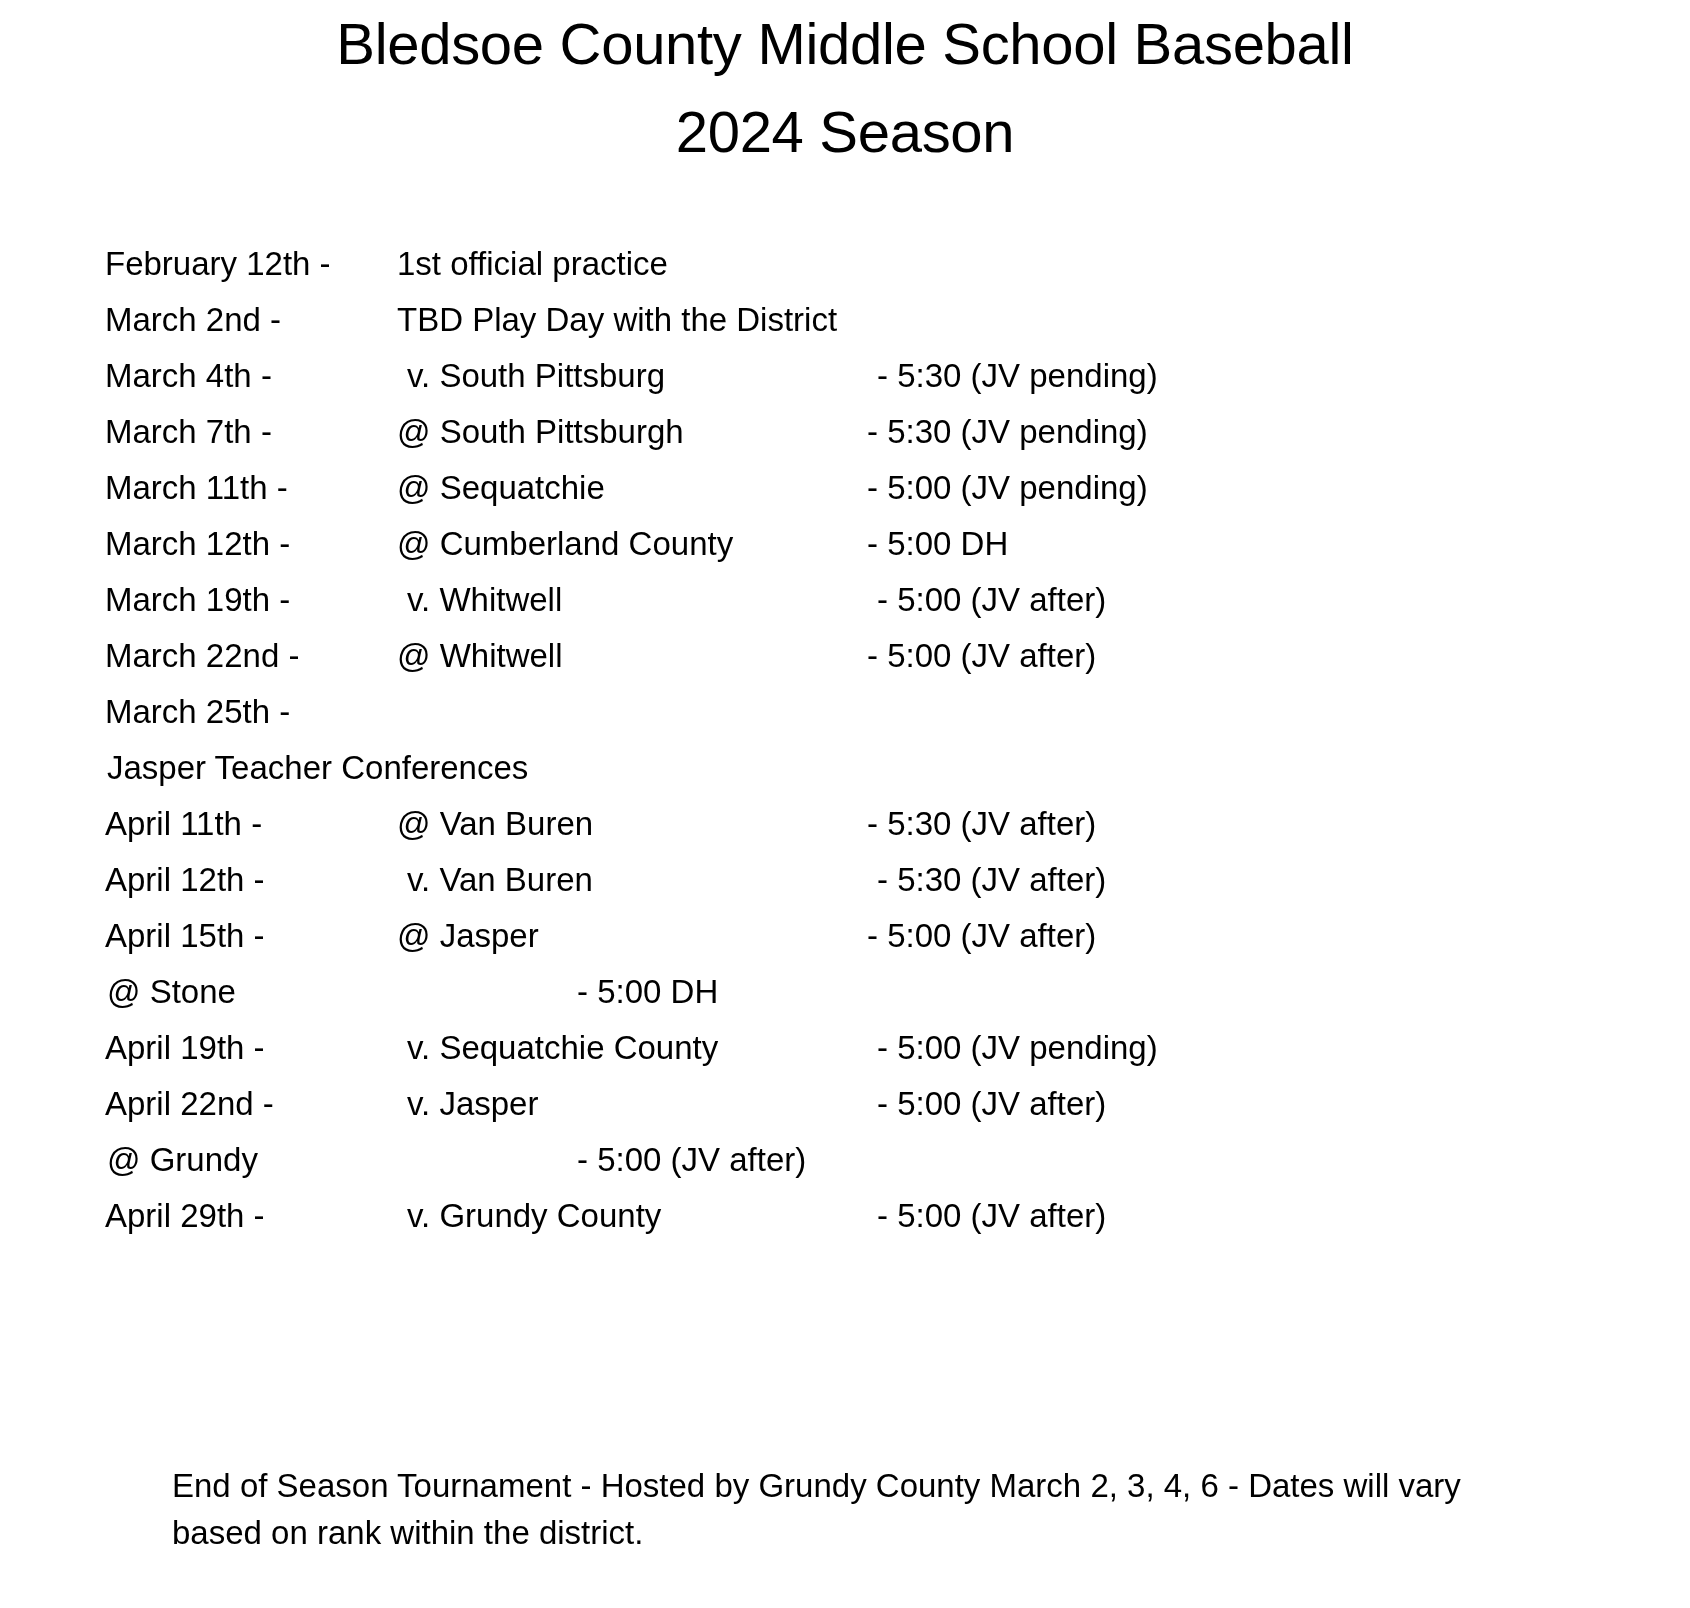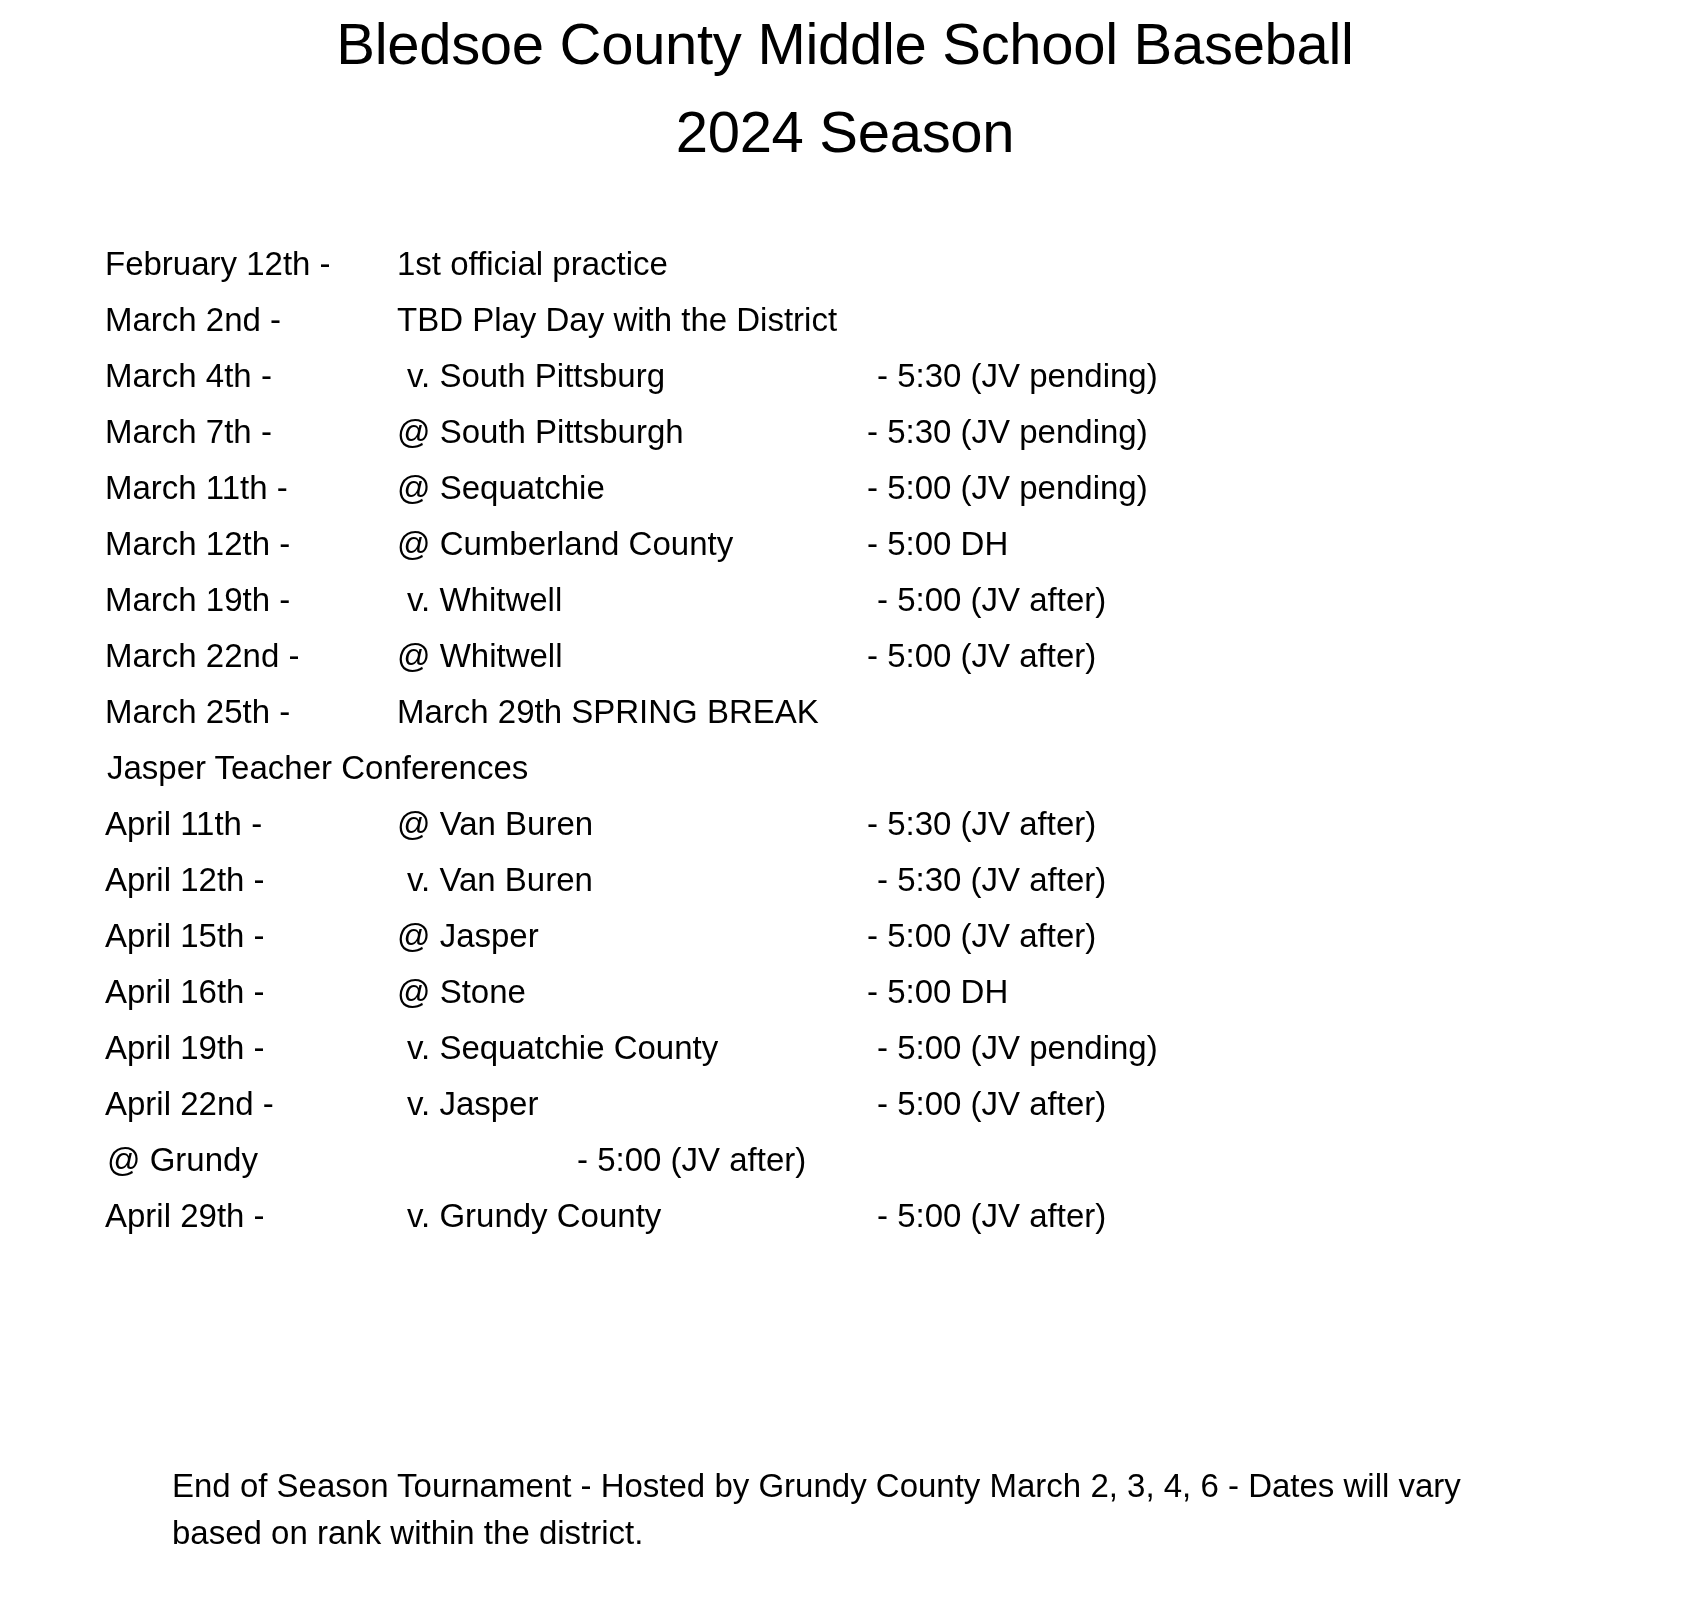--- a/index.html
+++ b/index.html
@@ -125,21 +125,20 @@
         <span class="col-event indent">v. Whitwell</span>
         <span class="col-time">- 5:00 (JV after)</span>
       </div>
       <div class="row">
         <span class="col-date">March 22nd -</span>
         <span class="col-event">@ Whitwell</span>
         <span class="col-time">- 5:00 (JV after)</span>
       </div>
       <div class="row">
         <span class="col-date">March 25th -</span>
-        <span class="col-event">March 29th SPRING BREAK</span>
         <span class="col-time"></span>
       </div>
       <div class="row">
         <span class="col-event">Jasper Teacher Conferences</span>
         <span class="col-time"></span>
       </div>
       <div class="row">
         <span class="col-date">April 11th -</span>
         <span class="col-event">@ Van Buren</span>
         <span class="col-time">- 5:30 (JV after)</span>
@@ -148,21 +147,20 @@
         <span class="col-date">April 12th -</span>
         <span class="col-event indent">v. Van Buren</span>
         <span class="col-time">- 5:30 (JV after)</span>
       </div>
       <div class="row">
         <span class="col-date">April 15th -</span>
         <span class="col-event">@ Jasper</span>
         <span class="col-time">- 5:00 (JV after)</span>
       </div>
       <div class="row">
-        <span class="col-date">April 16th -</span>
         <span class="col-event">@ Stone</span>
         <span class="col-time">- 5:00 DH</span>
       </div>
       <div class="row">
         <span class="col-date">April 19th -</span>
         <span class="col-event indent">v. Sequatchie County</span>
         <span class="col-time">- 5:00 (JV pending)</span>
       </div>
       <div class="row">
         <span class="col-date">April 22nd -</span>

